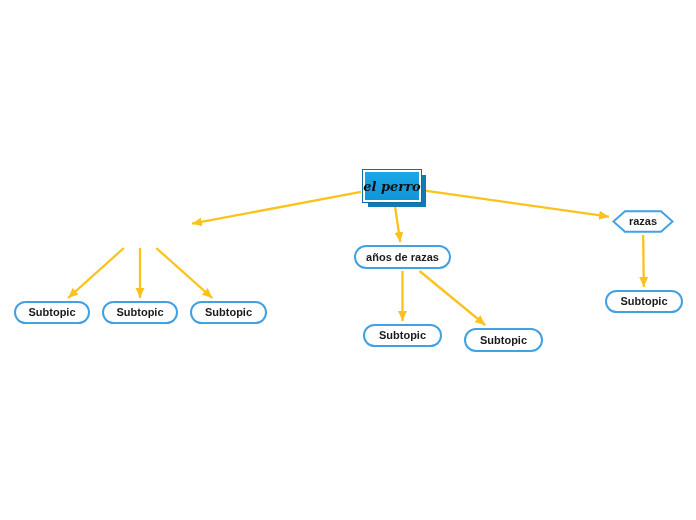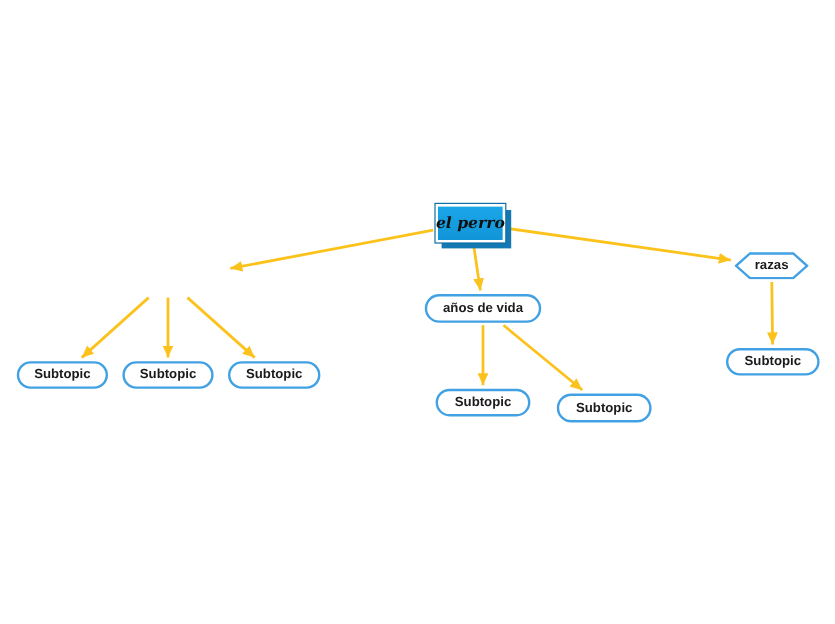--- a/index.html
+++ b/index.html
@@ -102,21 +102,21 @@
       <line x1="419.53614457831327" y1="271" x2="485.2469879518072" y2="325" stroke="#fcc21c" stroke-width="2.3" marker-end="url(#arrowhead)"></line>
       <line x1="643.16875" y1="235" x2="643.81875" y2="287" stroke="#fcc21c" stroke-width="2.3" marker-end="url(#arrowhead)"></line>
     </svg>
 
   <div id="n-root" class="node root">
     <span class="label">el perro</span>
   </div>
 
 
   <div id="n-anos" class="node rounded">
-    <span class="label">años de vida</span>
+    <span class="label">años de razas</span>
   </div>
 
   <div id="n-razas" class="node hexagon">
     <svg class="hex-bg" viewBox="0 0 62 23" preserveAspectRatio="none">
       <polygon points="13,1.2 49,1.2 60.6,11.5 49,21.8 13,21.8 1.4,11.5" fill="#ffffff" stroke="var(--node-border, #41a1e3)" stroke-width="2" vector-effect="non-scaling-stroke"></polygon>
     </svg>
     <span class="label">razas</span>
   </div>
 
   <div id="n-sub1" class="node rounded">

